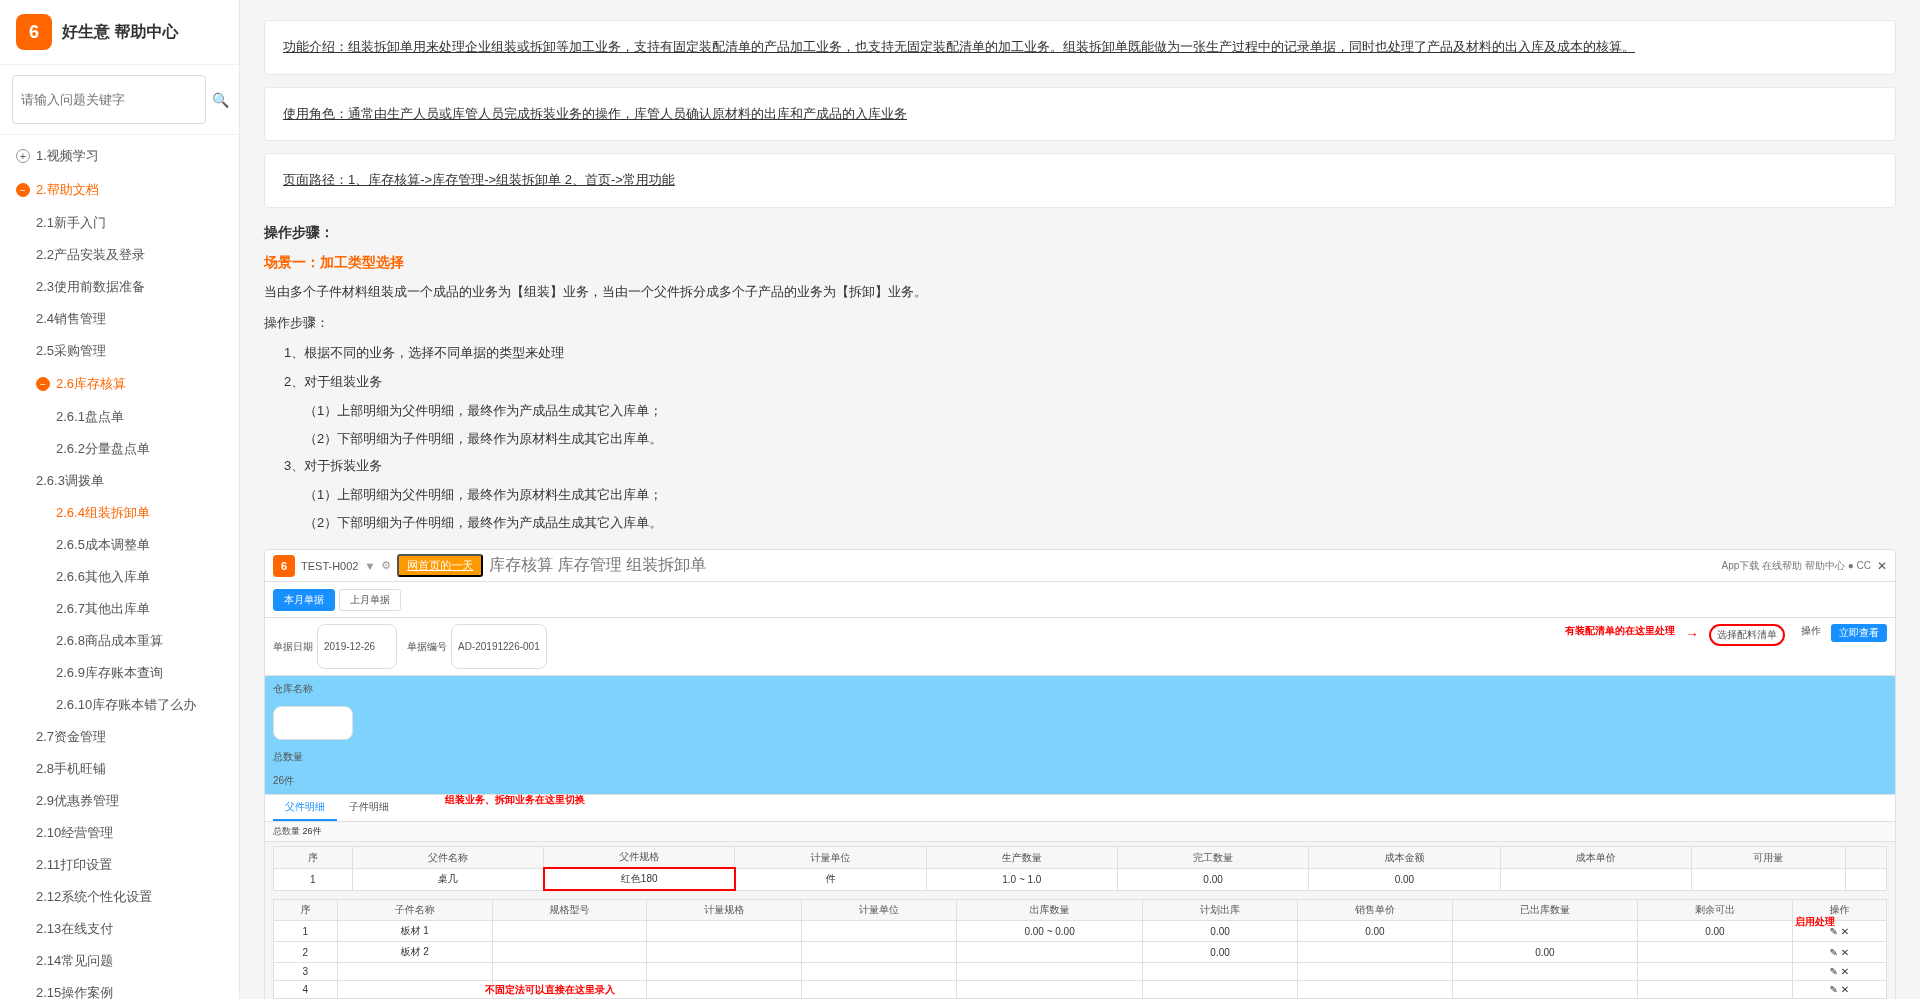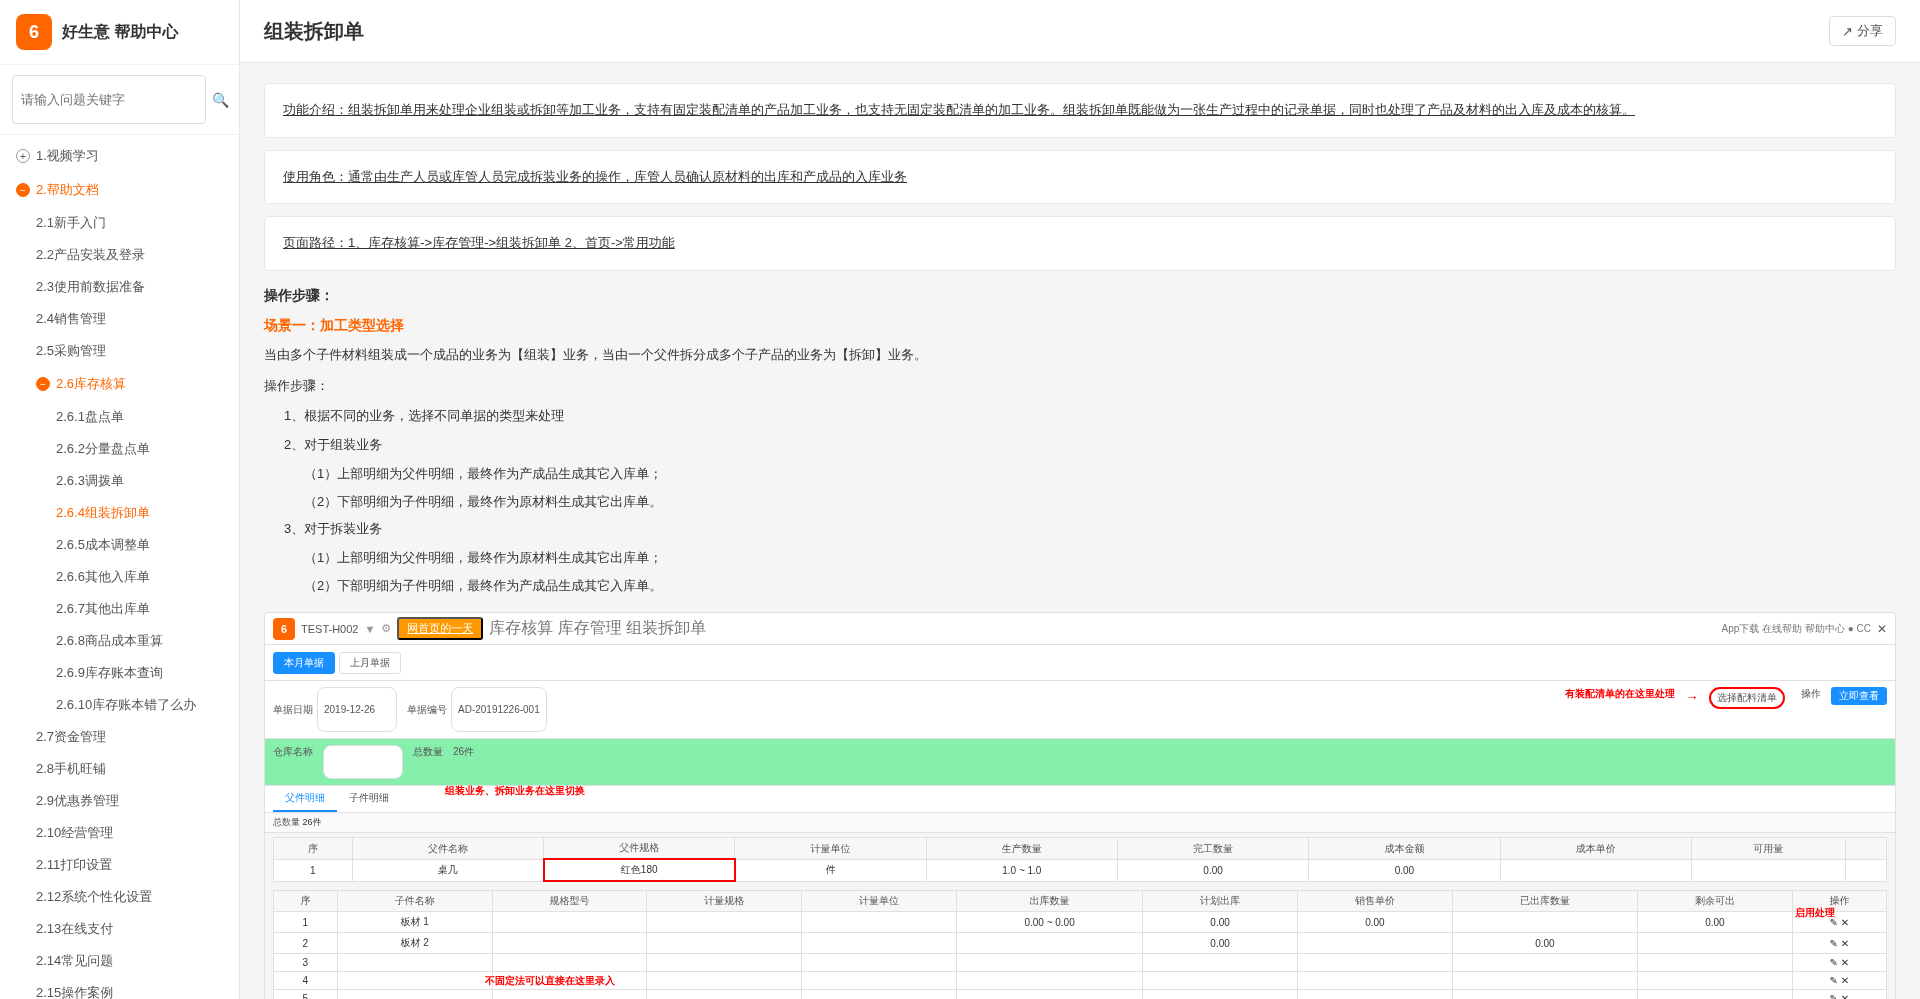--- a/index.html
+++ b/index.html
@@ -450,21 +450,21 @@
     <a class="nav-sub-item">2.3使用前数据准备</a>
     <a class="nav-sub-item">2.4销售管理</a>
     <a class="nav-sub-item">2.5采购管理</a>
 
     <div class="nav-item-top active" style="padding-left:36px;">
       <span class="plus-icon" style="border-color:#f60;background:#f60;color:#fff;">−</span>
       <span>2.6库存核算</span>
     </div>
     <a class="nav-sub-item" style="padding-left:56px;">2.6.1盘点单</a>
     <a class="nav-sub-item" style="padding-left:56px;">2.6.2分量盘点单</a>
-    <a class="nav-sub-item" style="padding-left:56px;">2.6.3调拨单</a>
+    <a class="nav-sub-item" style="padding-left:36px;">2.6.3调拨单</a>
     <a class="nav-sub-item active" style="padding-left:56px;">2.6.4组装拆卸单</a>
     <a class="nav-sub-item" style="padding-left:56px;">2.6.5成本调整单</a>
     <a class="nav-sub-item" style="padding-left:56px;">2.6.6其他入库单</a>
     <a class="nav-sub-item" style="padding-left:56px;">2.6.7其他出库单</a>
     <a class="nav-sub-item" style="padding-left:56px;">2.6.8商品成本重算</a>
     <a class="nav-sub-item" style="padding-left:56px;">2.6.9库存账本查询</a>
     <a class="nav-sub-item" style="padding-left:56px;">2.6.10库存账本错了么办</a>
 
     <a class="nav-sub-item">2.7资金管理</a>
     <a class="nav-sub-item">2.8手机旺铺</a>
@@ -472,27 +472,20 @@
     <a class="nav-sub-item">2.10经营管理</a>
     <a class="nav-sub-item">2.11打印设置</a>
     <a class="nav-sub-item">2.12系统个性化设置</a>
     <a class="nav-sub-item">2.13在线支付</a>
     <a class="nav-sub-item">2.14常见问题</a>
     <a class="nav-sub-item">2.15操作案例</a>
   </div>
 </div>
 
 <div id="main">
-  <div class="main-header">
-    <h1 class="page-title">组装拆卸单</h1>
-    <button class="share-btn">
-      <span>↗</span>
-      <span>分享</span>
-    </button>
-  </div>
 
   <div class="main-content">
 
     <div class="info-box">
       <p>功能介绍：组装拆卸单用来处理企业组装或拆卸等加工业务，支持有固定装配清单的产品加工业务，也支持无固定装配清单的加工业务。组装拆卸单既能做为一张生产过程中的记录单据，同时也处理了产品及材料的出入库及成本的核算。</p>
     </div>
 
     <div class="info-box">
       <p>使用角色：通常由生产人员或库管人员完成拆装业务的操作，库管人员确认原材料的出库和产成品的入库业务</p>
     </div>
@@ -553,21 +546,21 @@
               <span class="form-field-input">AD-20191226-001</span>
             </div>
             <div style="flex:1;"></div>
             <span style="color:red;font-size:10px;font-weight:bold;">有装配清单的在这里处理</span>
             <span style="color:red;font-size:14px;">→</span>
             <span class="select-with-border">选择配料清单</span>
             <span style="margin-left:6px;font-size:10px;color:#555;">操作</span>
             <button class="btn-blue-small">立即查看</button>
           </div>
 
-          <div class="app-form-row" style="background:#86efac;border-top:none;">
+          <div class="app-form-row" style="background:#7dd3fc;border-top:none;flex-direction:column;">
             <span>仓库名称</span>
             <span class="form-field-input"></span>
             <span>总数量</span>
             <span>26件</span>
           </div>
 
           <div style="position:relative;">
             <div class="type-tabs">
               <div class="type-tab active">父件明细</div>
               <div class="type-tab">子件明细</div>

